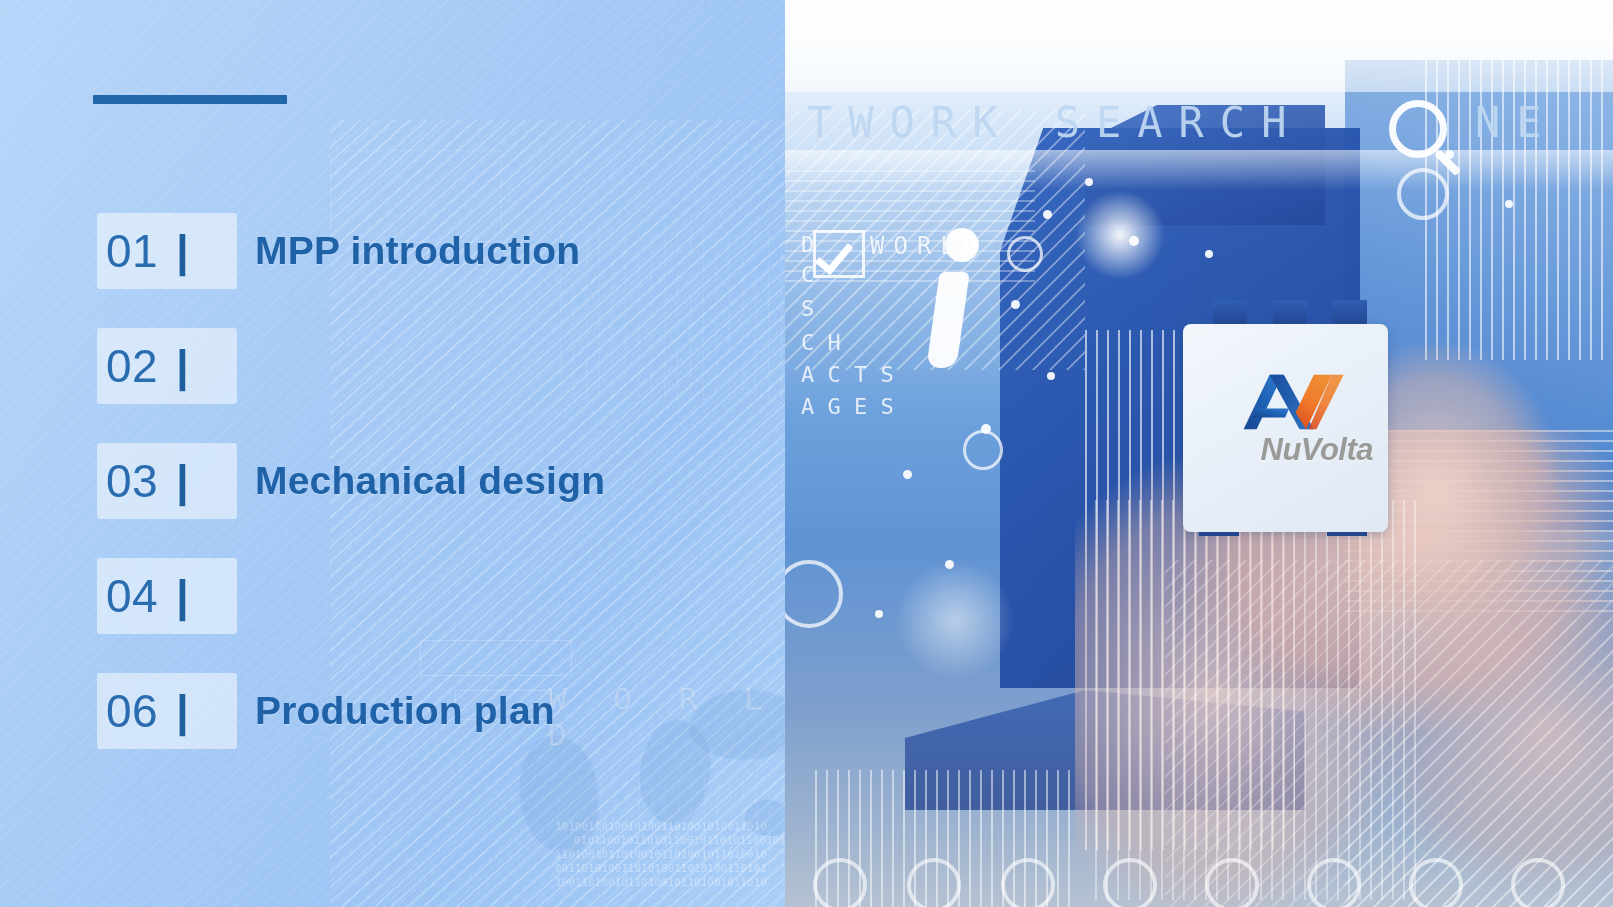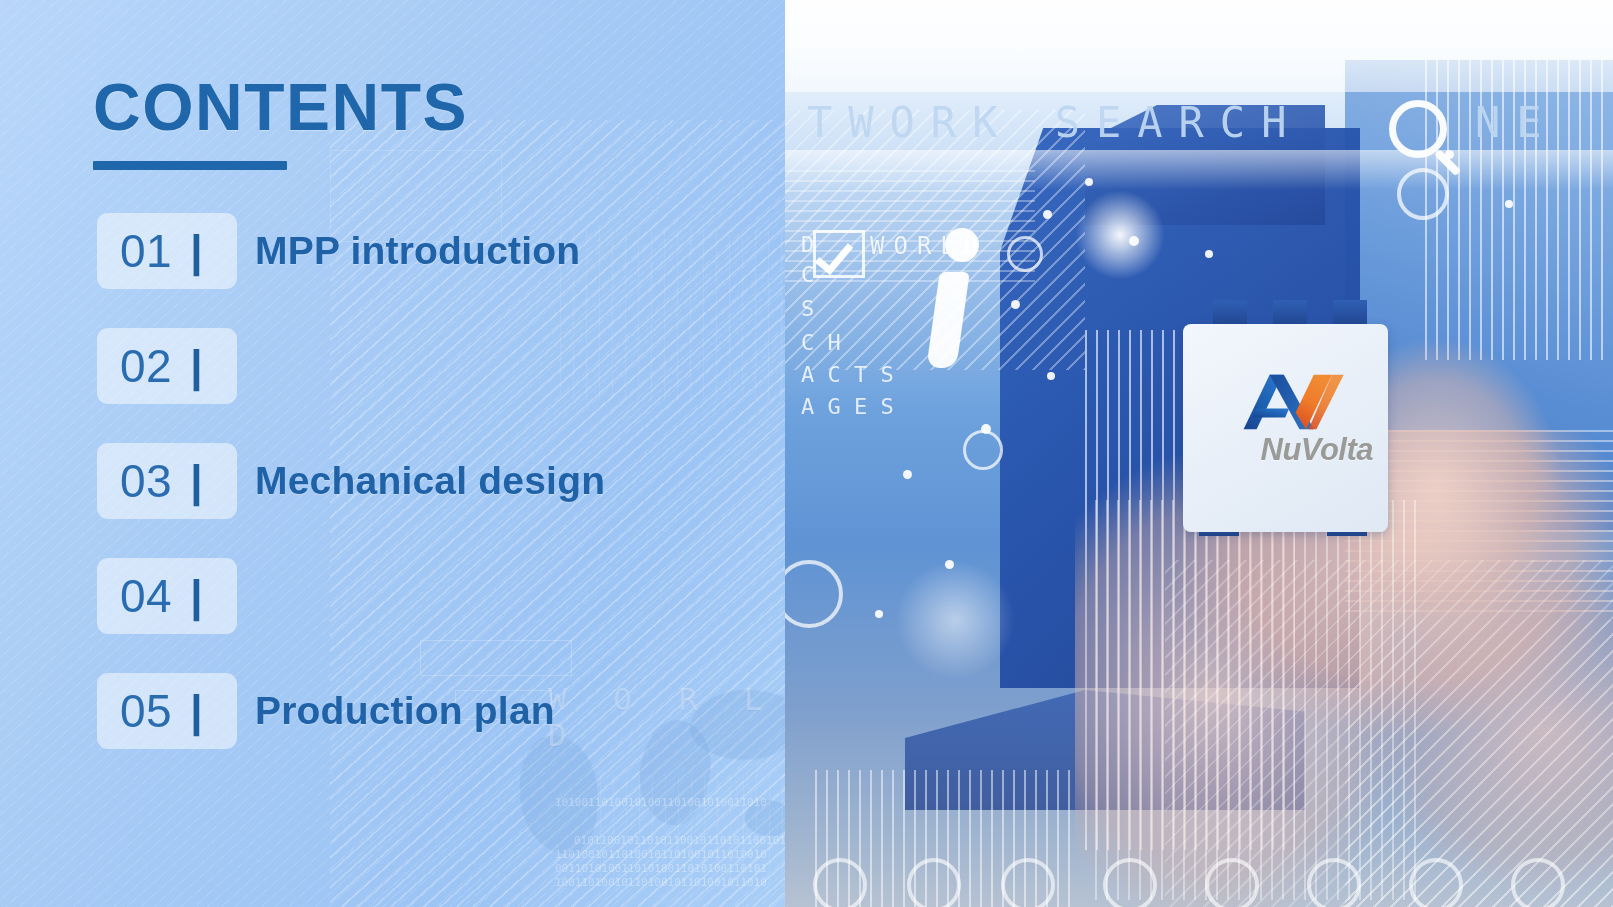--- a/index.html
+++ b/index.html
@@ -111,27 +111,27 @@
     position: relative;
     display: flex;
     align-items: center;
     height: 78px;
     margin-bottom: 37px;
   }
   .item-badge {
     position: relative;
     flex: 0 0 auto;
     width: 140px; height: 76px;
-    border-radius: 11px;
+    border-radius: 3px;
     background: rgba(255,255,255,0.50);
     display: flex;
     align-items: center;
     justify-content: flex-start;
     box-sizing: border-box;
-    padding-left: 23px;
+    padding-left: 9px;
   }
   .item-num {
     font-size: 46px;
     font-weight: 400;
     color: #2a6cb0;
     letter-spacing: 0.5px;
     line-height: 1;
     font-family: "Liberation Sans", sans-serif;
   }
   .item-sep {
@@ -410,28 +410,27 @@
 
     <div class="wm-word" id="wm-world-left">W O R L D</div>
 
     <div class="wm-grid" style="left:560px; top:230px; width:240px; height:170px; opacity:.5;"></div>
     <div class="wm-grid" style="left:600px; top:775px; width:200px; height:110px; opacity:.45;"></div>
 
     <div class="wm-rect" style="left:420px; top:640px; width:150px; height:34px;"></div>
     <div class="wm-rect" style="left:455px; top:690px; width:95px; height:28px;"></div>
     <div class="wm-rect" style="left:330px; top:150px; width:170px; height:90px; opacity:.6;"></div>
 
-    <div class="wm-binary" style="left:555px; top:796px;"><span>10100110100101001101001010011010</span></div>
+    <div class="wm-binary" style="left:555px; top:820px;"><span>10100110100101001101001010011010</span></div>
     <div class="wm-binary" style="left:574px; top:834px;"><span>01011001011010110010110101100101</span></div>
     <div class="wm-binary" style="left:555px; top:848px;"><span>11010010110100101101001011010010</span></div>
     <div class="wm-binary" style="left:555px; top:862px;"><span>00110101001101010011010100110101</span></div>
     <div class="wm-binary" style="left:555px; top:876px;"><span>10011010010110100101101001011010</span></div>
 
     <div id="title-block">
-      <h1 id="page-title">CONTENTS</h1>
       <div id="title-underline"></div>
     </div>
 
     <div id="contents-list">
 
       <div class="list-item">
         <div class="item-badge">
           <span class="item-num">01</span>
           <span class="item-sep">|</span>
         </div>
@@ -455,21 +454,21 @@
 
       <div class="list-item">
         <div class="item-badge">
           <span class="item-num">04</span>
           <span class="item-sep">|</span>
         </div>
       </div>
 
       <div class="list-item">
         <div class="item-badge">
-          <span class="item-num">05</span>
+          <span class="item-num">06</span>
           <span class="item-sep">|</span>
         </div>
         <span class="item-label">Production plan</span>
       </div>
 
     </div>
   </div>
 
   <div id="right-image">
 

